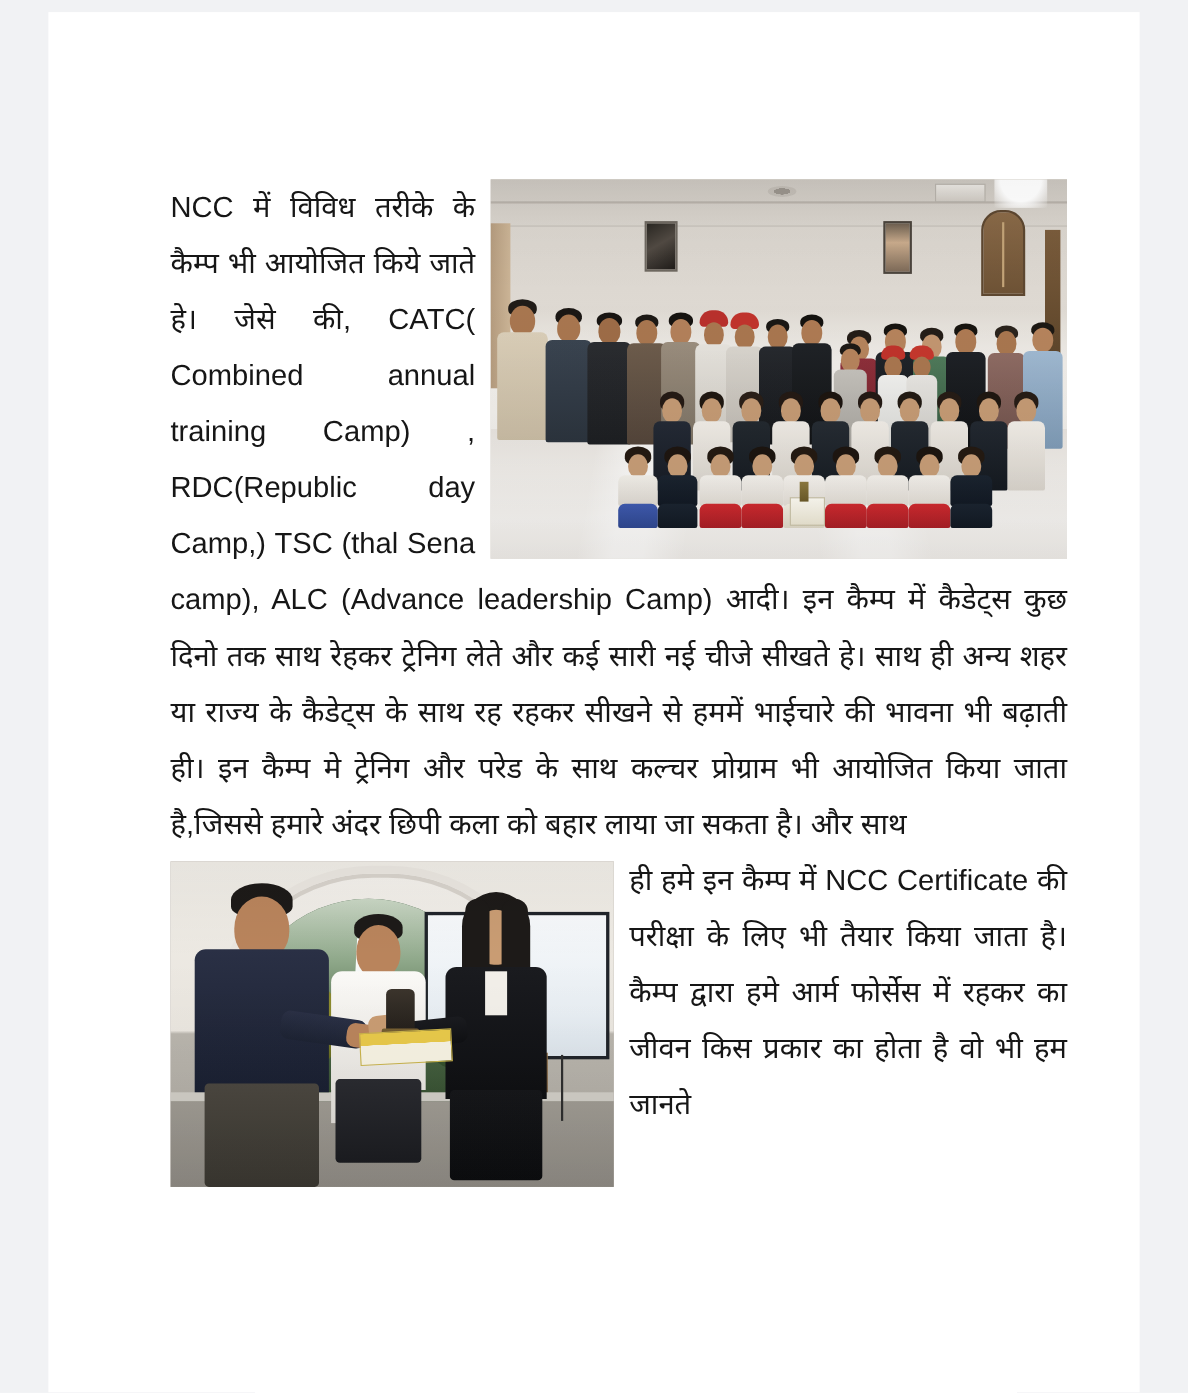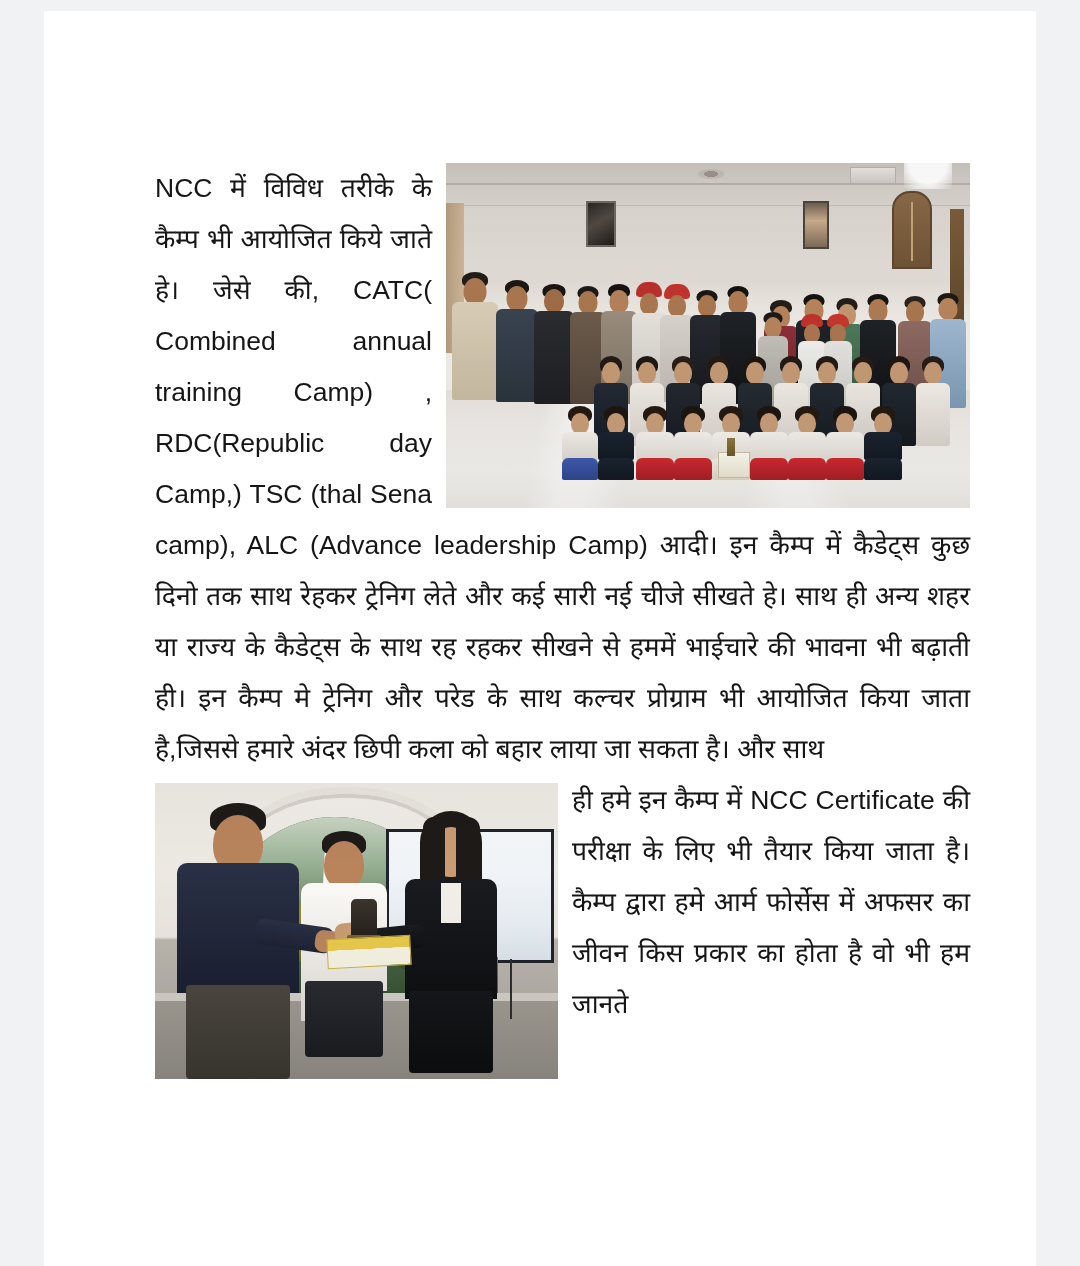--- a/index.html
+++ b/index.html
@@ -500,17 +500,17 @@
           <div class="aw-arm" style="left:-70px; top:112px; width:26px; height:22px; background:#c99c73; transform:rotate(-6deg);"></div>
         </div>
 
         <div style="position:absolute; left:196px; bottom:140px; width:26px; height:40px; background:linear-gradient(#3b342c,#241f1a); border-radius:5px 5px 2px 2px;"></div>
         <div style="position:absolute; left:192px; bottom:132px; width:34px; height:12px; background:linear-gradient(#7a6234,#4f3f20); border-radius:2px;"></div>
         <div style="position:absolute; left:172px; bottom:112px; width:82px; height:28px; background:linear-gradient(#e8c94a 0 38%, #f6f2e2 39% 100%); border:1px solid #c9b34a; transform:rotate(-3deg);"></div>
 
         <div class="photo-grain"></div>
       </div>
 
-      <p class="para">ही हमे इन कैम्प में NCC Certificate की परीक्षा के लिए भी तैयार किया जाता है। कैम्प द्वारा हमे आर्म फोर्सेस में अफसर का जीवन किस प्रकार का होता है वो भी हम जानते</p>
+      <p class="para">ही हमे इन कैम्प में NCC Certificate की परीक्षा के लिए भी तैयार किया जाता है। कैम्प द्वारा हमे आर्म फोर्सेस में रहकर का जीवन किस प्रकार का होता है वो भी हम जानते</p>
 
     </div>
   </div>
 </div>
 
 </body></html>

